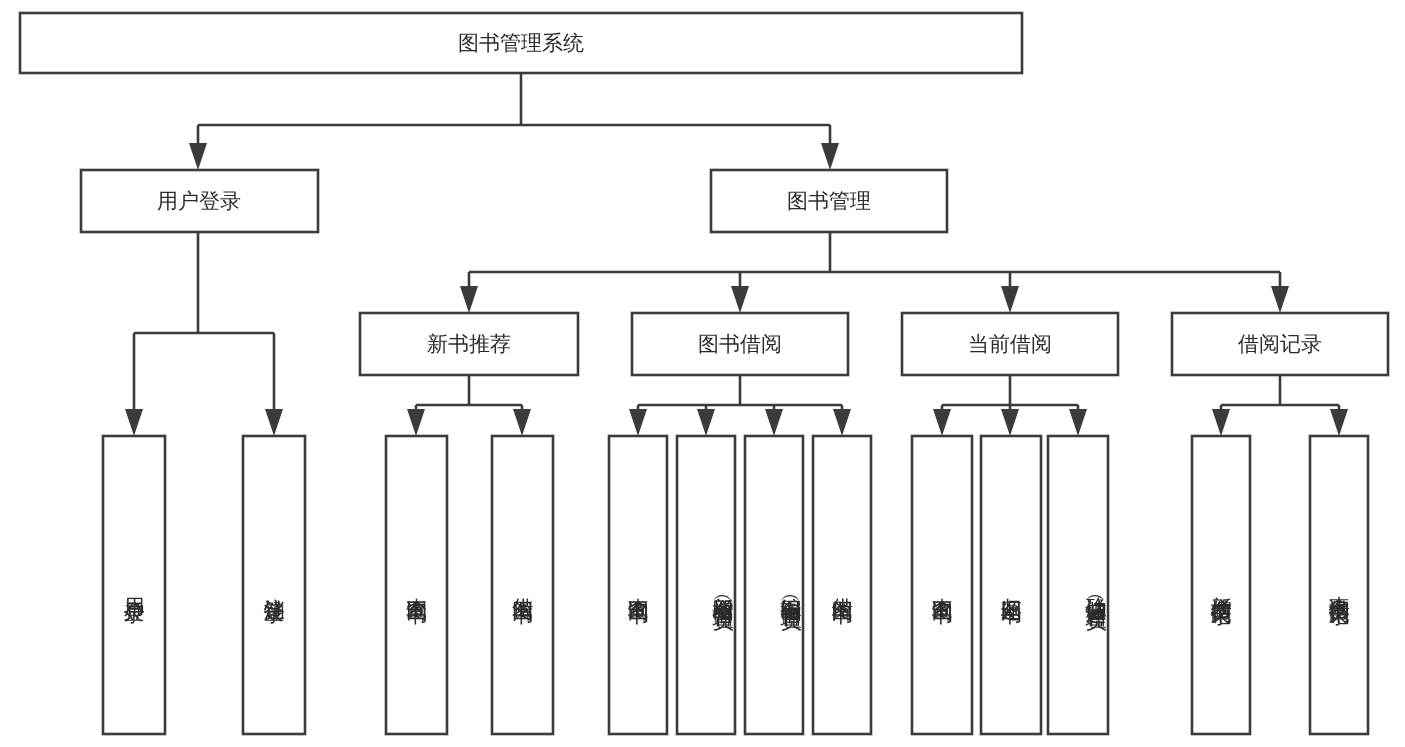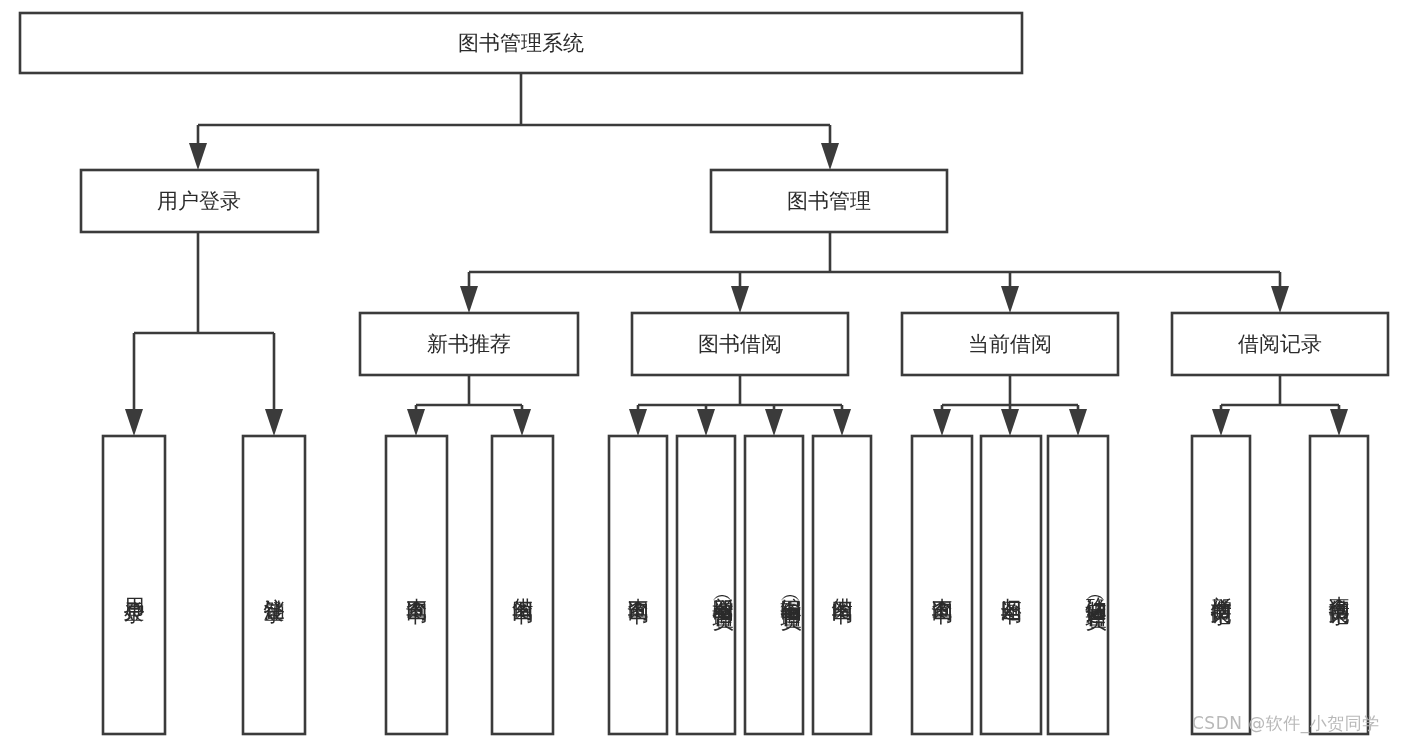--- a/index.html
+++ b/index.html
@@ -214,15 +214,14 @@
   <div class="vlabel" style="left:745px; top:436px; width:58px; height:298px; align-items:flex-start; padding-top:8px; box-sizing:border-box;">编辑图书（管理员）</div>
   <div class="vlabel" style="left:813px; top:436px; width:58px; height:298px;">借阅图书</div>
 
   <div class="vlabel" style="left:912px; top:436px; width:60px; height:298px;">查询图书</div>
   <div class="vlabel" style="left:981px; top:436px; width:60px; height:298px;">归还图书</div>
   <div class="vlabel" style="left:1048px; top:436px; width:60px; height:298px; align-items:flex-start; padding-top:8px; box-sizing:border-box;">确认归还（管理员）</div>
 
   <div class="vlabel" style="left:1192px; top:436px; width:58px; height:298px;">新增借阅记录</div>
   <div class="vlabel" style="left:1310px; top:436px; width:58px; height:298px;">查询借阅记录</div>
 
-  <div class="watermark">CSDN @软件_小贺同学</div>
 
 </div>
 
 </body></html>

